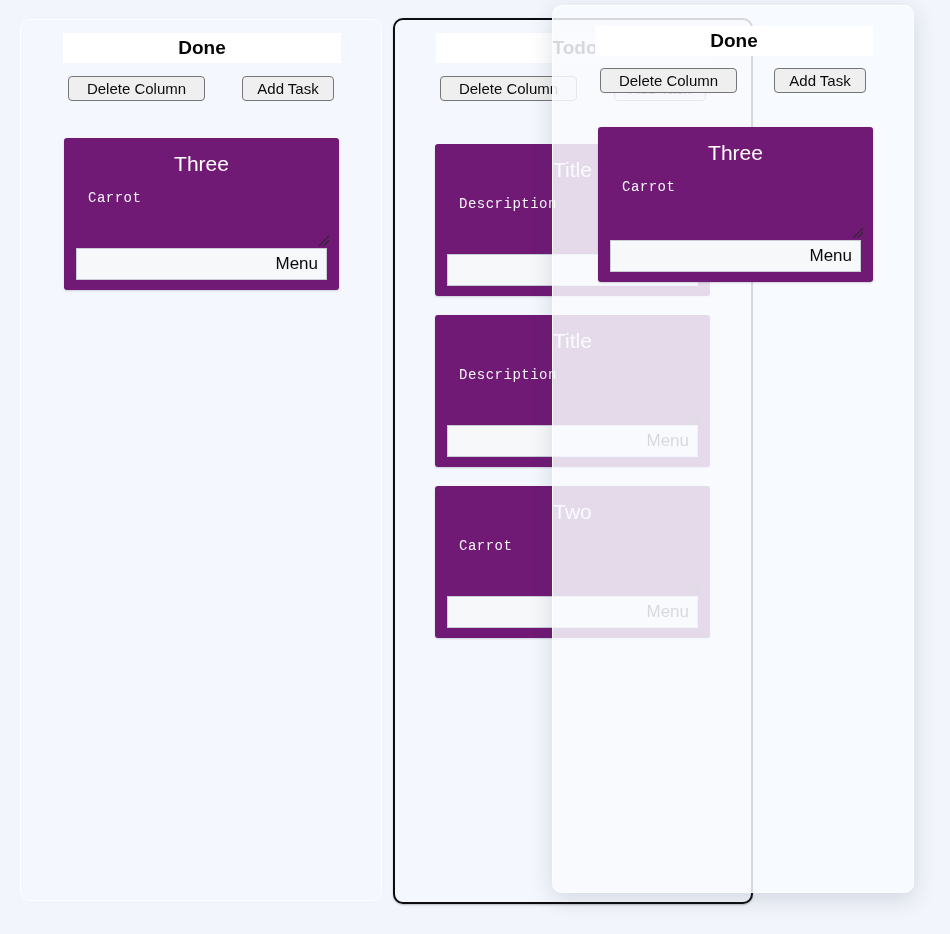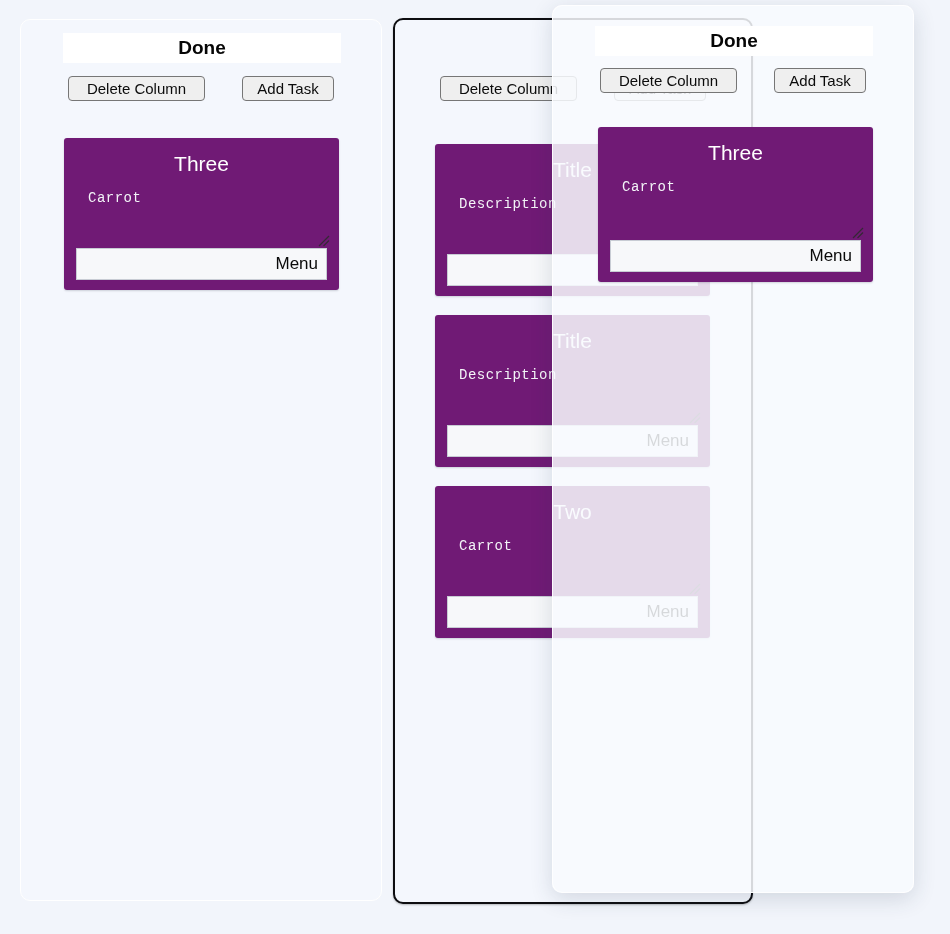--- a/index.html
+++ b/index.html
@@ -148,20 +148,21 @@
         <line x1="6.5" y1="12" x2="12" y2="6.5" stroke="#2b2b2b" stroke-width="1.3"></line>
       </svg>
       <div class="menu-box">
         <span class="menu-label">Menu</span>
       </div>
     </div>
   </div>
 
   <div class="column selected" style="left:393px;top:18px;width:360px;height:886px;">
 
+    <input class="col-title" readonly="" style="left: 41px; top: 13px; width: 278px; height: 30px;" value="Todo">
 
     <button class="btn" style="left:45px;top:56px;width:137px;height:25px;">Delete Column</button>
 
     <button class="btn" style="left:219px;top:56px;width:92px;height:25px;">Add Task</button>
 
     <div class="card" style="left:40px;top:124px;width:275px;height:152px;">
       <div class="card-title">Title</div>
       <div class="card-desc">Description</div>
       <svg class="resize-grip" viewBox="0 0 14 14">
         <line x1="2" y1="12" x2="12" y2="2" stroke="#2b2b2b" stroke-width="1.3"></line>

